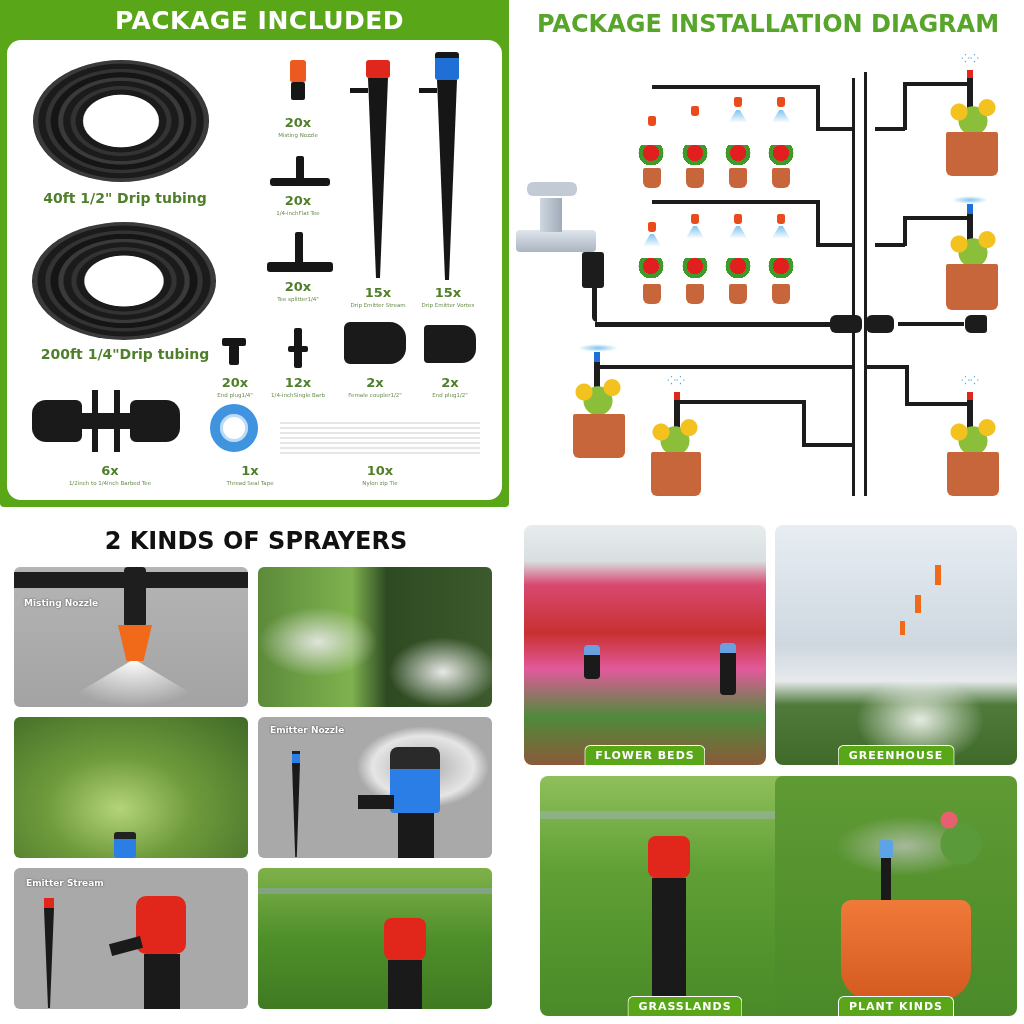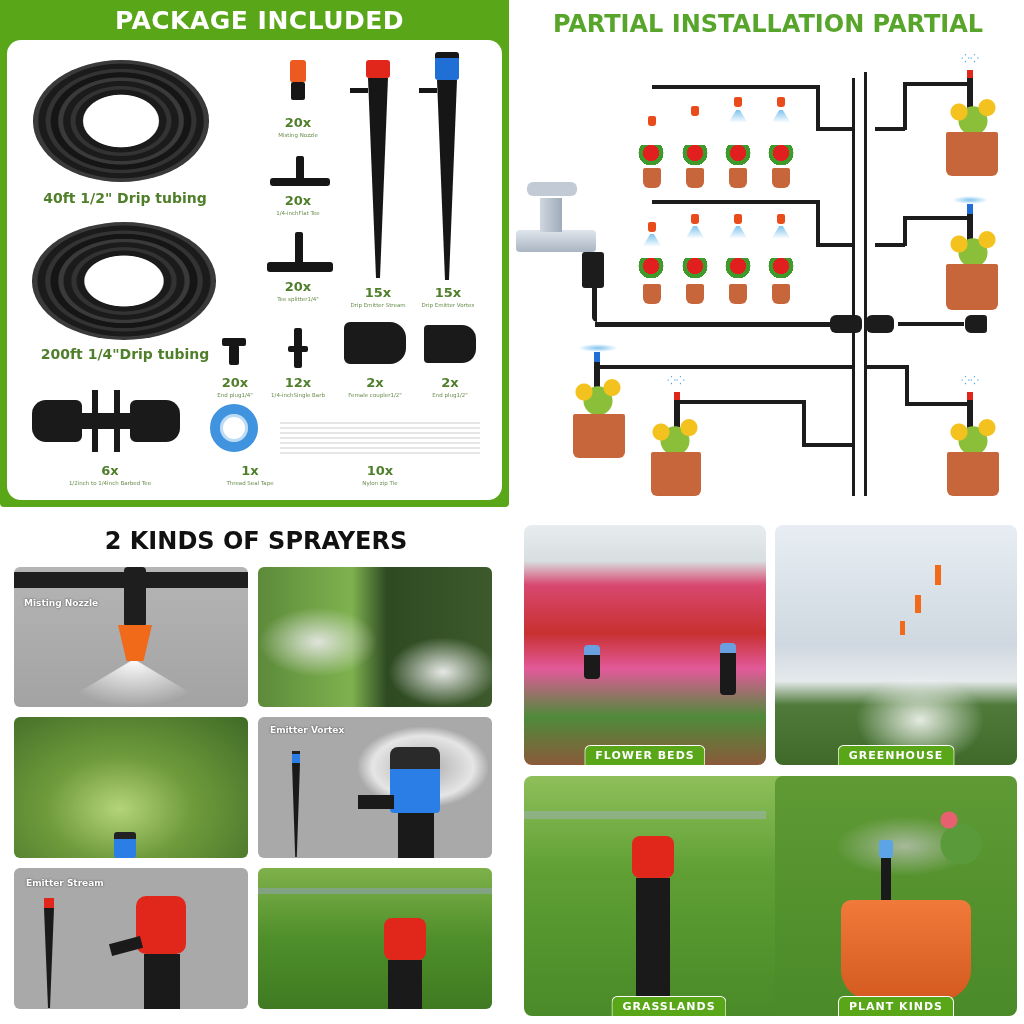--- a/index.html
+++ b/index.html
@@ -126,21 +126,21 @@
   <span class="count">1x</span>
   <span class="sub">Thread Seal Tape</span>
 </div>
 
 <div class="abs" style="left:280px;top:422px;width:200px;height:34px;background:repeating-linear-gradient(180deg,#e6e6e6 0 2px,#ffffff 2px 5px);"></div>
 <div class="green-label" style="left:340px;top:460px;width:80px;">
   <span class="count">10x</span>
   <span class="sub">Nylon zip Tie</span>
 </div>
 
-<div id="diag-title" class="abs">PARTIAL INSTALLATION PARTIAL</div>
+<div id="diag-title" class="abs">PACKAGE INSTALLATION DIAGRAM</div>
 
 <div class="abs" style="left:516px;top:230px;width:80px;height:22px;background:linear-gradient(#dfe5ec,#aab5c2);border-radius:4px;"></div>
 <div class="abs" style="left:540px;top:198px;width:22px;height:34px;background:linear-gradient(90deg,#cfd7e0,#9fabb9);"></div>
 <div class="abs" style="left:527px;top:182px;width:50px;height:14px;background:#c1cad5;border-radius:6px;"></div>
 <div class="abs" style="left:582px;top:252px;width:22px;height:36px;background:#1c1c1c;border-radius:3px;"></div>
 
 <div class="pipe" style="left:592px;top:286px;width:5px;height:36px;border-radius:0 0 0 10px;"></div>
 <div class="pipe" style="left:595px;top:322px;width:240px;height:5px;"></div>
 <div class="abs" style="left:830px;top:315px;width:32px;height:18px;background:#1c1c1c;border-radius:6px;"></div>
 <div class="abs" style="left:866px;top:315px;width:28px;height:18px;background:#1c1c1c;border-radius:6px;"></div>
@@ -247,21 +247,21 @@
   <div class="abs" style="left:100px;top:115px;width:22px;height:26px;background:#2b7ee6;border-top:7px solid #222;border-radius:3px;"></div>
 </div>
 
 <div class="tile" style="left:258px;top:717px;width:234px;height:141px;background:#a9a9a9;">
   <div class="abs" style="left:34px;top:34px;width:8px;height:12px;background:#2b7ee6;border-top:3px solid #222;"></div>
   <div class="abs" style="left:34px;top:46px;width:8px;height:94px;background:#1a1a1a;clip-path:polygon(0 0,100% 0,60% 100%,40% 100%);"></div>
   <div class="abs" style="left:100px;top:10px;width:130px;height:80px;background:radial-gradient(ellipse,rgba(255,255,255,0),rgba(255,255,255,0.7) 55%,rgba(255,255,255,0) 72%);"></div>
   <div class="abs" style="left:132px;top:30px;width:50px;height:66px;background:#2b7ee6;border-top:22px solid #2a2a2a;border-radius:8px 8px 4px 4px;"></div>
   <div class="abs" style="left:100px;top:78px;width:36px;height:14px;background:#1a1a1a;"></div>
   <div class="abs" style="left:140px;top:96px;width:36px;height:45px;background:#1a1a1a;"></div>
-  <div class="tile-label" style="left:12px;top:8px;">Emitter Vortex</div>
+  <div class="tile-label" style="left:12px;top:8px;">Emitter Nozzle</div>
 </div>
 
 <div class="tile" style="left:14px;top:868px;width:234px;height:141px;background:#a9a9a9;padding-left:28px;">
   <div class="abs" style="left:30px;top:30px;width:10px;height:10px;background:#e1261c;"></div>
   <div class="abs" style="left:30px;top:40px;width:10px;height:100px;background:#1a1a1a;clip-path:polygon(0 0,100% 0,60% 100%,40% 100%);"></div>
   <div class="abs" style="left:122px;top:28px;width:50px;height:58px;background:#e1261c;border-radius:10px;"></div>
   <div class="abs" style="left:96px;top:72px;width:32px;height:12px;background:#1a1a1a;transform:rotate(-15deg);"></div>
   <div class="abs" style="left:130px;top:86px;width:36px;height:55px;background:#1a1a1a;"></div>
   <div class="tile-label" style="left:12px;top:10px;">Emitter Stream</div>
 </div>
@@ -277,21 +277,21 @@
   <div class="abs" style="left:196px;top:118px;width:16px;height:52px;background:#1a1a1a;border-top:10px solid #6aa0e0;border-radius:4px;"></div>
   <div class="app-badge">FLOWER BEDS</div>
 </div>
 <div class="app-tile" style="left:775px;top:525px;width:242px;height:240px;background:linear-gradient(#e7edf3 0%,#cfd8e0 50%,#e6eaec 65%,#4f7a3a 75%,#3f6a2a 100%);">
   <div class="abs" style="left:160px;top:40px;width:6px;height:20px;background:#f06a1a;"></div>
   <div class="abs" style="left:140px;top:70px;width:6px;height:18px;background:#f06a1a;"></div>
   <div class="abs" style="left:125px;top:96px;width:5px;height:14px;background:#f06a1a;"></div>
   <div class="abs" style="left:80px;top:150px;width:130px;height:90px;background:radial-gradient(ellipse,rgba(255,255,255,0.85),rgba(255,255,255,0) 70%);"></div>
   <div class="app-badge">GREENHOUSE</div>
 </div>
-<div class="app-tile" style="left:524px;top:776px;width:290px;height:240px;background:linear-gradient(#8fbf5a,#5f9f34 40%,#4a8a28 100%);">
+<div class="app-tile" style="left:540px;top:776px;width:290px;height:240px;background:linear-gradient(#8fbf5a,#5f9f34 40%,#4a8a28 100%);">
   <div class="abs" style="left:0;top:35px;width:242px;height:8px;background:#9bb0aa;opacity:0.6;"></div>
   <div class="abs" style="left:108px;top:60px;width:42px;height:42px;background:#e1261c;border-radius:8px;"></div>
   <div class="abs" style="left:112px;top:102px;width:34px;height:130px;background:#1a1a1a;"></div>
   <div class="app-badge">GRASSLANDS</div>
 </div>
 <div class="app-tile" style="left:775px;top:776px;width:242px;height:240px;background:linear-gradient(#5f9a34,#4a8a28);">
   <div class="abs" style="left:60px;top:40px;width:140px;height:60px;background:radial-gradient(ellipse,rgba(200,200,200,0.7),rgba(200,200,200,0) 70%);"></div>
   <div class="abs" style="left:104px;top:64px;width:14px;height:18px;background:#5da4e6;border-radius:3px;"></div>
   <div class="abs" style="left:106px;top:82px;width:10px;height:100px;background:#1a1a1a;"></div>
   <div class="abs" style="left:66px;top:124px;width:130px;height:100px;background:linear-gradient(#f07a3a,#d45a20);border-radius:10px 10px 30px 30px;"></div>

